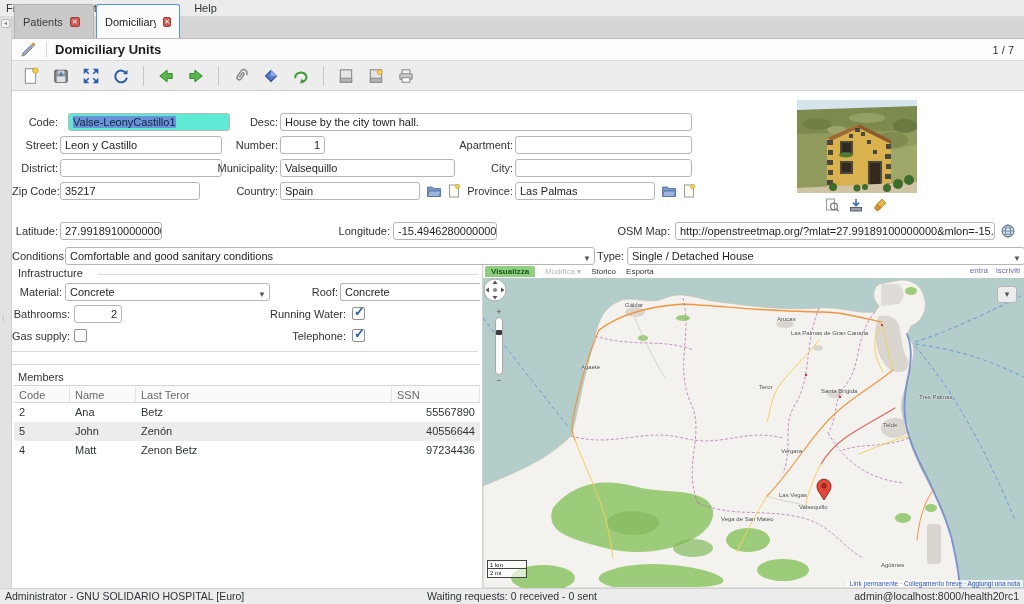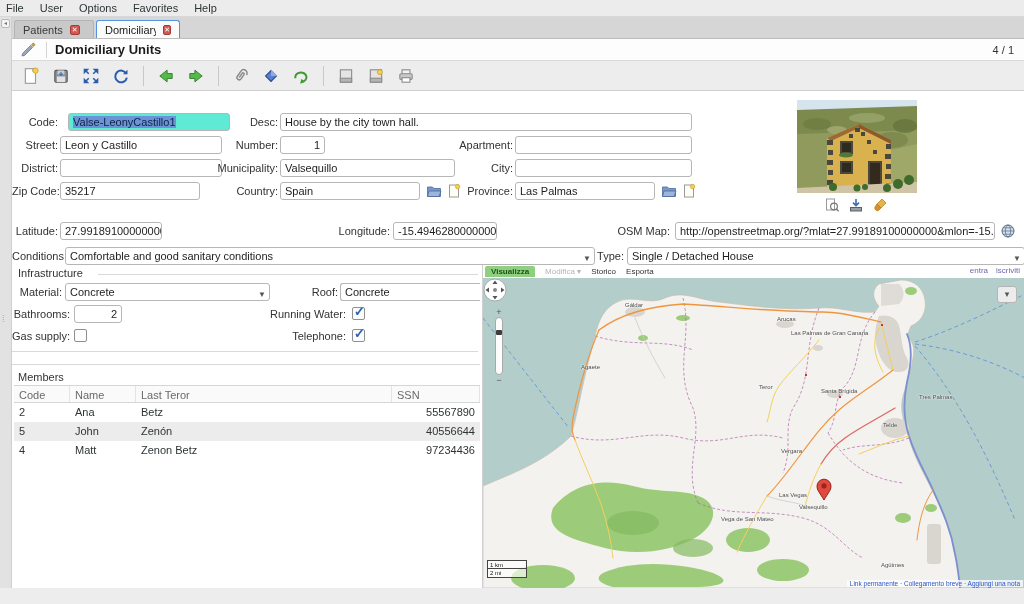--- a/index.html
+++ b/index.html
@@ -11,21 +11,21 @@
   .menubar { position:absolute; left:0; top:0; width:1024px; height:17px; background:#ececec; border-bottom:1px solid #d8d8d8; display:flex; align-items:center; padding-left:6px; gap:16px; }
   .menubar span { color:#2e3436; cursor:default; }
 
   
   .left-strip { position:absolute; left:0; top:17px; width:12px; height:571px; background:#e2e2e2; border-right:1px solid #cfcfcf; }
   .gutter-toggle { position:absolute; left:1px; top:2px; width:9px; height:9px; background:#f4f4f4; border:1px solid #b9b9b9; border-radius:2px; font-size:6px; line-height:7px; text-align:center; color:#777; }
   .grip { position:absolute; left:2px; top:300px; color:#a6a6a6; font-size:9px; letter-spacing:0; line-height:4px; }
 
   
   .tabbar { position:absolute; left:12px; top:17px; width:1012px; height:22px; background:#d6d6d6; border-bottom:1px solid #bdbdbd; display:flex; align-items:flex-end; }
-  .tab { height:18px; display:flex; align-items:center; gap:7px; padding:0 8px; font-size:11px; margin-left:2px; border:1px solid #b3b3b3; border-bottom:none; border-radius:3px 3px 0 0; }
+  .tab { height:34px; display:flex; align-items:center; gap:7px; padding:0 8px; font-size:11px; margin-left:2px; border:1px solid #b3b3b3; border-bottom:none; border-radius:3px 3px 0 0; }
   .tab.inactive { background:#c9c9c9; color:#3a3a3a; }
   .tab.active { background:#fbfbfb; border:1px solid #5294e2; border-bottom:none; color:#222; }
   .tab-close { width:10px; height:10px; background:#cf5a52; border:1px solid #a43c35; border-radius:2px; color:#fff; font-size:7px; line-height:8px; text-align:center; }
 
   
   .titlebar { position:absolute; left:12px; top:39px; width:1012px; height:22px; background:#fdfdfd; border-bottom:1px solid #dadada; display:flex; align-items:center; }
   .title-icon { width:16px; height:16px; margin-left:8px; }
   .title-sep { width:1px; height:16px; background:#d5d5d5; margin:0 8px 0 10px; }
   .page-title { font-size:13px; font-weight:bold; color:#1c1c1c; }
   .pager { position:absolute; right:10px; font-size:11px; color:#333; }
@@ -124,21 +124,21 @@
     </div>
   </div>
 
   <div class="titlebar">
     <svg class="title-icon" viewBox="0 0 16 16">
       <path d="M2 14 l2.6-.6 8-8 -2-2 -8 8 z" fill="#9aa7b8" stroke="#5a6b80" stroke-width="0.7"></path>
       <path d="M11.3 2.7 l1.4-1.4 c.3-.3 .9-.3 1.2 0 l.8 .8 c.3 .3 .3 .9 0 1.2 l-1.4 1.4 z" fill="#c8a24a" stroke="#8a6e2c" stroke-width="0.5"></path>
     </svg>
     <div class="title-sep"></div>
     <span class="page-title">Domiciliary Units</span>
-    <span class="pager">4 / 1</span>
+    <span class="pager">1 / 7</span>
   </div>
 
   <div class="toolbar">
     <div class="tbtn">
         <svg width="18" height="18" viewBox="0 0 16 16">
           <rect x="3" y="1.5" width="9" height="13" fill="#ffffff" stroke="#9a9a9a"></rect>
           <path d="M9.5 1.5 l2.5 2.5 h-2.5 z" fill="#e8e8e8" stroke="#9a9a9a" stroke-width="0.6"></path>
           <circle cx="12" cy="3.2" r="2.4" fill="#f7d04b" stroke="#c49a1d" stroke-width="0.6"></circle>
         </svg>
       </div>
@@ -515,14 +515,19 @@
           <div class="scalebox first">1 km</div>
           <div class="scalebox">2 mi</div>
         </div>
         <div class="map-attrib">
           <a>Link permanente</a><span class="dot"> · </span><a>Collegamento breve</a><span class="dot"> · </span><a>Aggiungi una nota</a>
         </div>
       </div>
     </div>
   </div>
 
+  <div class="statusbar">
+    <span class="status-left">Administrator - GNU SOLIDARIO HOSPITAL [Euro]</span>
+    <span class="status-center">Waiting requests: 0 received - 0 sent</span>
+    <span class="status-right">admin@localhost:8000/health20rc1</span>
+  </div>
 
 </div>
 
 </body></html>

